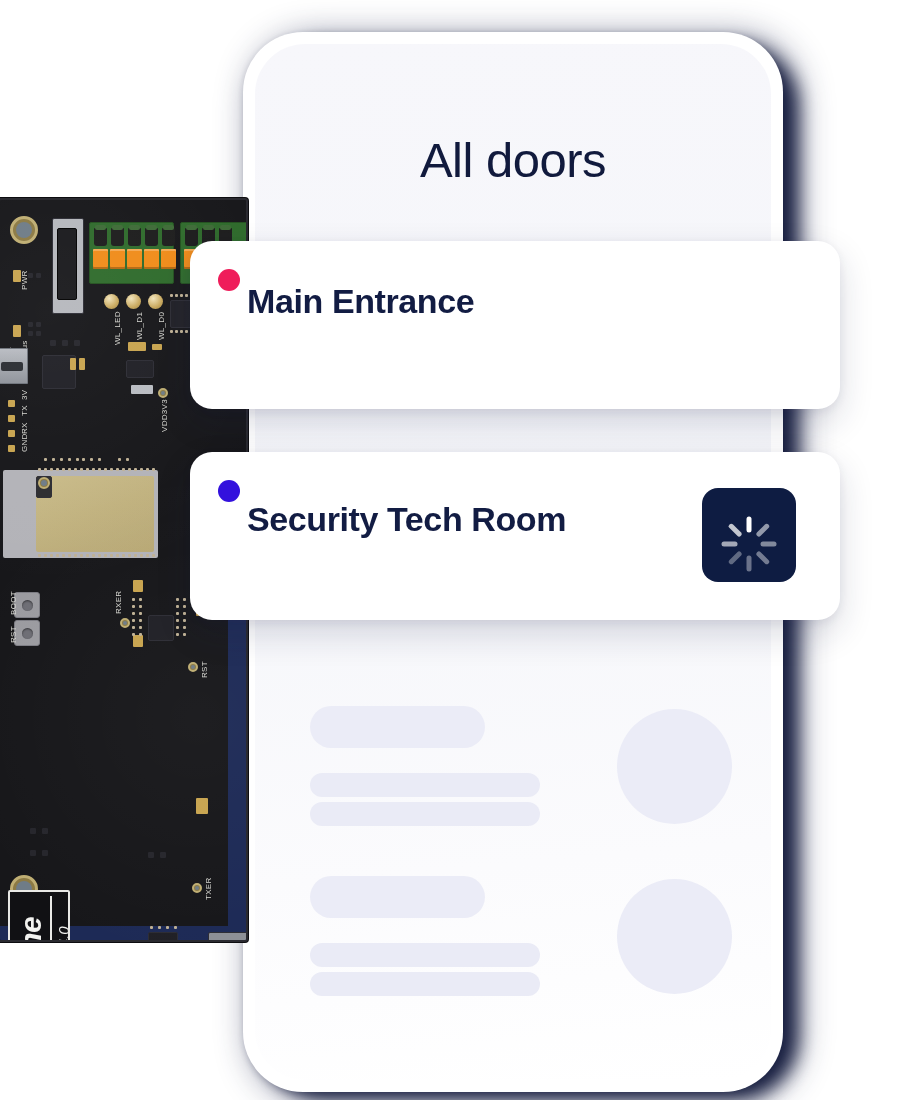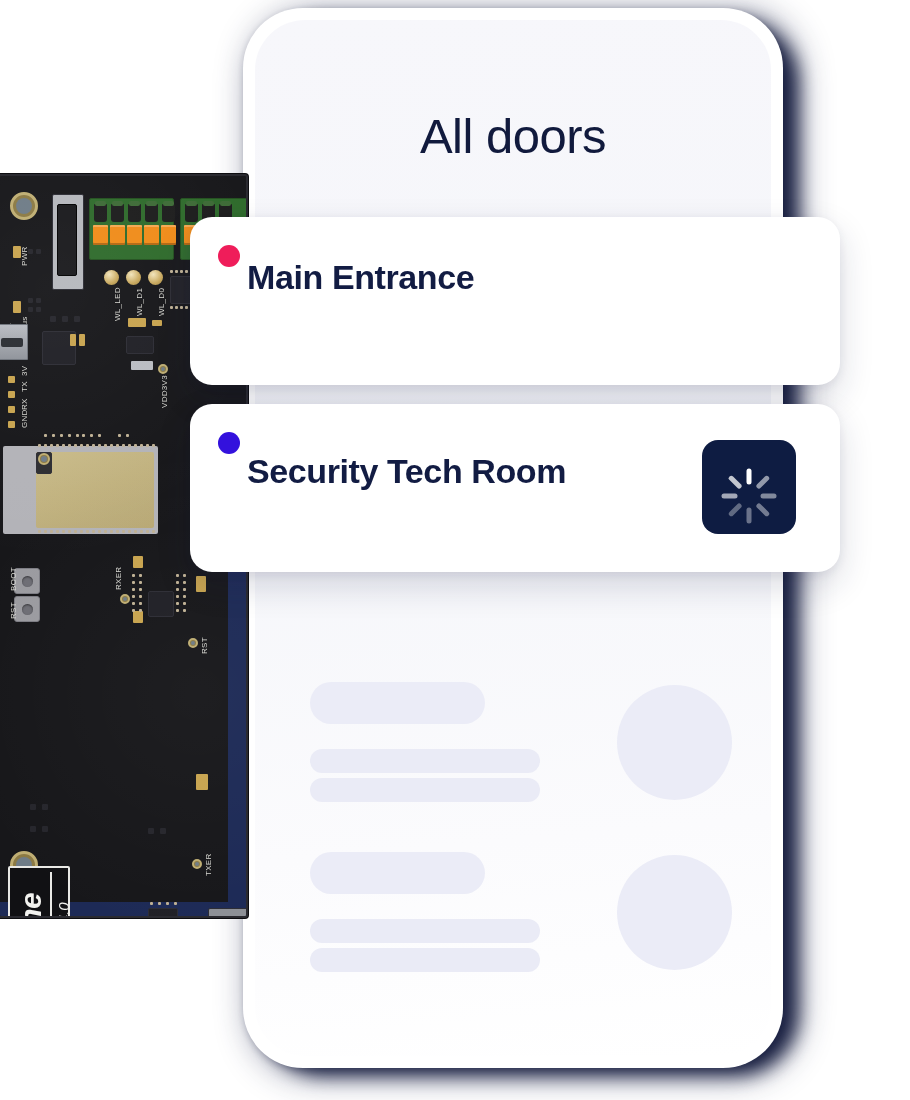--- a/index.html
+++ b/index.html
@@ -7,20 +7,21 @@
   html, body {
     width:910px; height:1100px;
     background:transparent;
     font-family:"Liberation Sans", sans-serif;
     overflow:hidden;
   }
   #stage {
     position:relative;
     width:910px; height:968px;
     background:transparent;
+    margin-top:24px;
   }
 
   
   #phone-shadow {
     position:absolute;
     left:262px; top:20px;
     width:536px; height:1055px;
     border-radius:62px;
     background:#141b3d;
     filter:blur(9px);
@@ -226,21 +227,21 @@
   .dots span{ background:#bfb194; width:3px; height:3px; border-radius:1px; display:block;}
 
   
   .door-card {
     position:absolute;
     background:#ffffff;
     border-radius:22px;
     box-shadow:0 14px 34px rgba(25,30,70,.16), 0 3px 10px rgba(25,30,70,.07);
   }
   #card-main { left:190px; top:217px; width:650px; height:168px;padding-left:24px; }
-  #card-sec  { left:190px; top:404px; width:650px; height:168px; }
+  #card-sec  { left:190px; top:428px; width:650px; height:168px; }
 
   .status-dot {
     position:absolute;
     left:28px; top:28px;
     width:22px; height:22px;
     border-radius:50%;
   }
   .door-name {
     position:absolute;
     left:57px;

